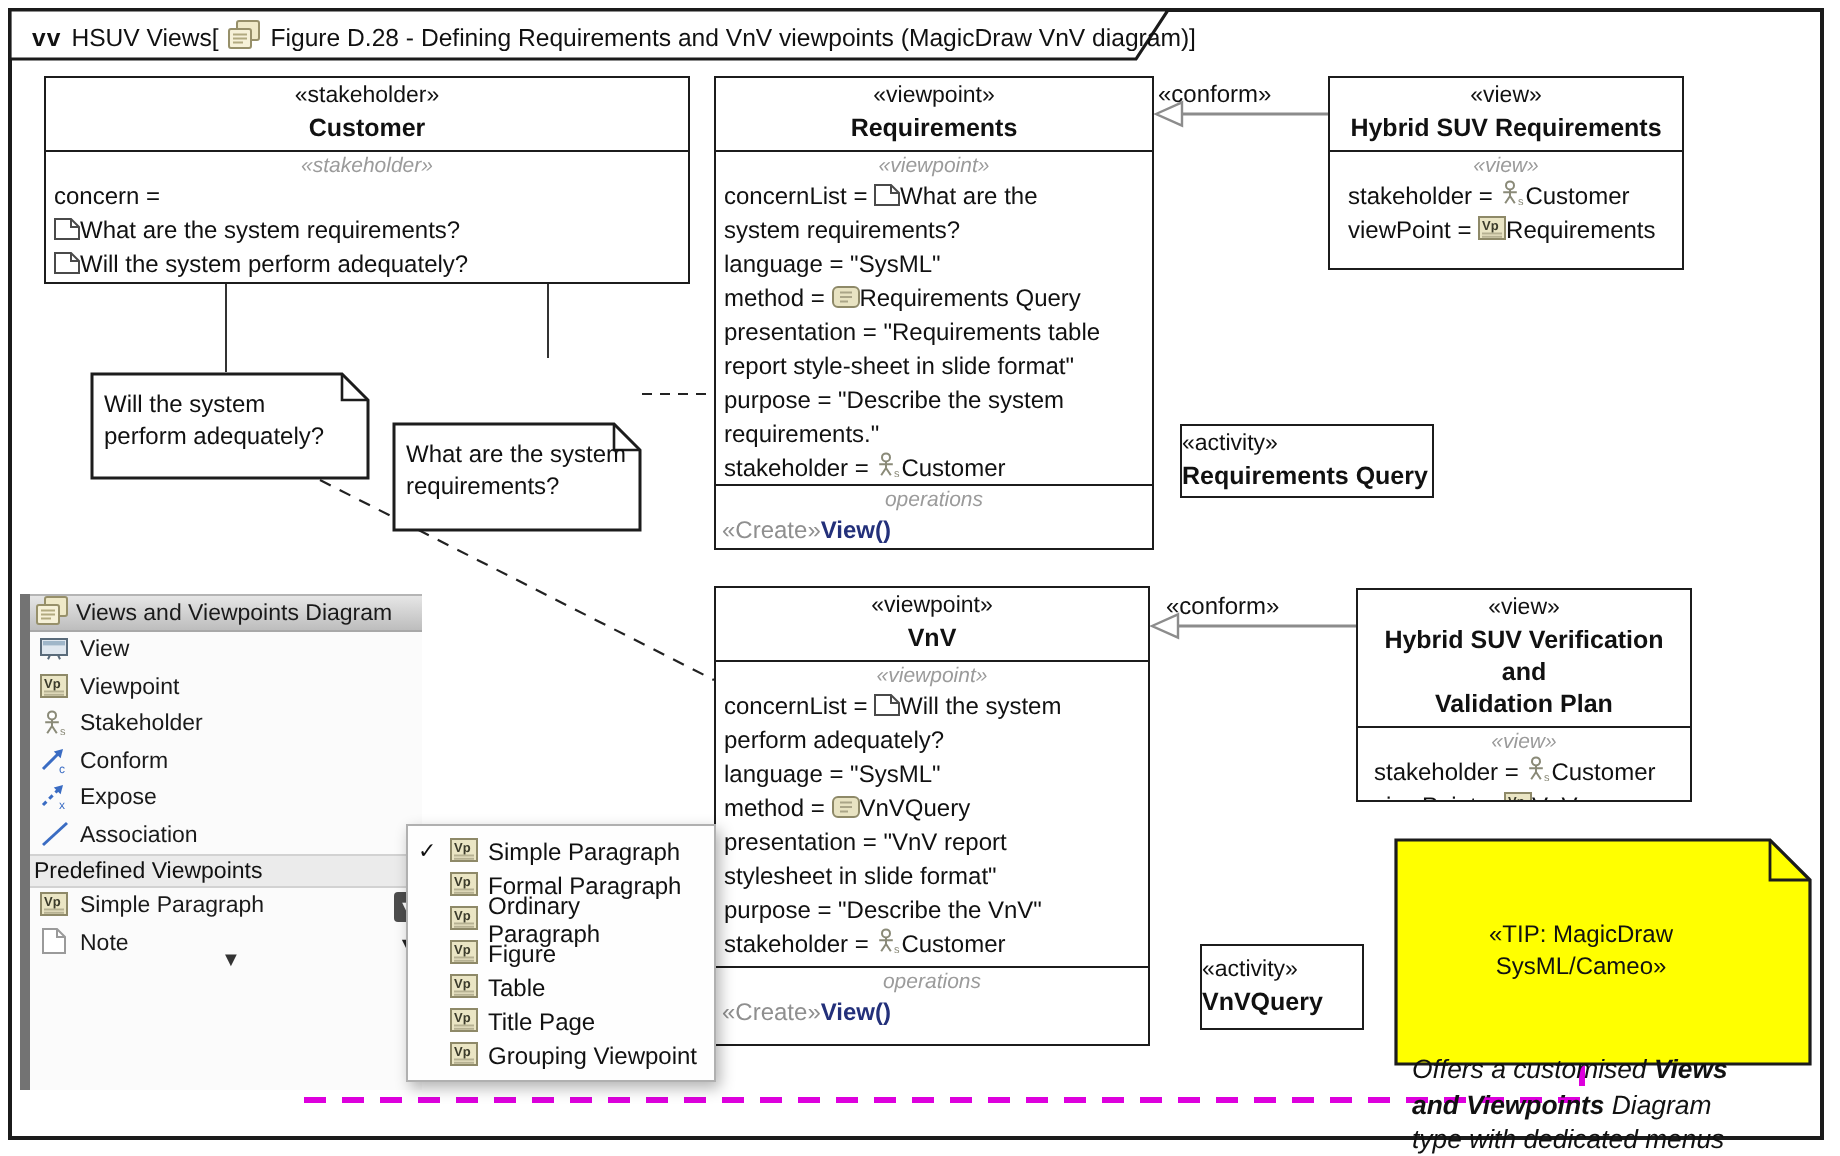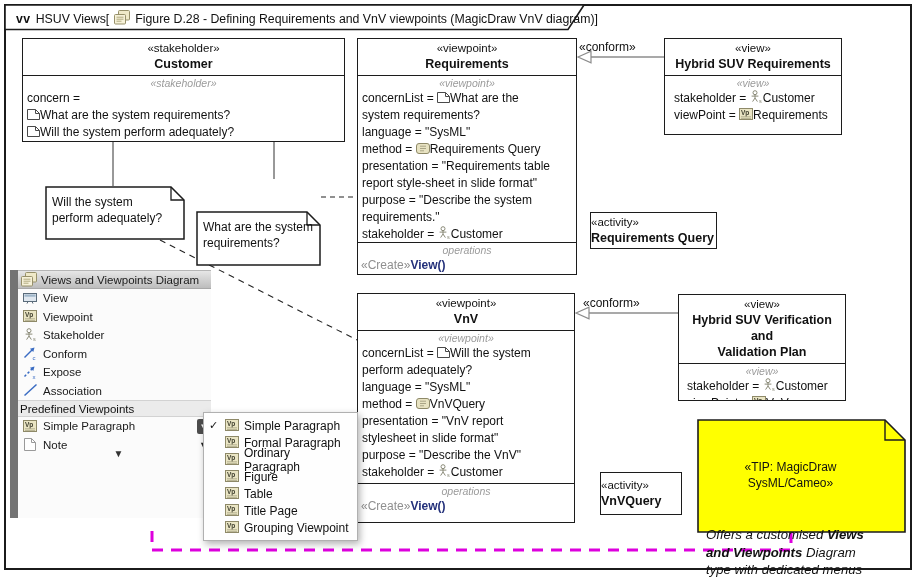--- a/index.html
+++ b/index.html
@@ -37,22 +37,22 @@
   .note-text{position:relative;padding:8px 2px 4px 7px;font-size:12px;line-height:16px;white-space:pre-wrap;}
   .tip-text{position:relative;padding:8px 8px 4px 9px;}
   .tip-stereo{text-align:center;font-size:12px;margin-bottom:3px;}
   .tip-body{font-style:italic;font-size:13.2px;line-height:17.5px;white-space:pre-wrap;}
   .tip-body .b{font-weight:bold;}
 
   
   .conform-label{position:absolute;width:84px;font-size:12px;}
 
   
-  .panel{position:absolute;left:10px;top:270px;width:201px;height:248px;background:#fbfbfb;
-         border-left:8px solid #737373;box-sizing:border-box;font-size:11.5px;}
+  .panel{position:absolute;left:10px;top:297px;width:201px;height:248px;background:#fbfbfb;
+         border-left:5px solid #737373;box-sizing:border-box;font-size:11.5px;}
   .panel-header{height:17px;background:linear-gradient(#e6e6e6,#bdbdbd);border-top:1px solid #b5b5b5;
                 border-bottom:1px solid #a8a8a8;display:flex;align-items:center;gap:4px;padding-left:3px;color:#1a1a1a;}
   .trow{height:18.5px;display:flex;align-items:center;gap:5px;padding-left:4px;color:#1a1a1a;}
   .trow .ic{width:16px;text-align:center;}
   .section-row{height:15px;background:#ebebeb;border-top:1px solid #d2d2d2;border-bottom:1px solid #d2d2d2;
                display:flex;align-items:center;padding-left:2px;}
   .dd-combo{margin-left:auto;margin-right:1px;width:13px;height:15px;background:#4d4d4d;border-radius:2px;
             color:#fff;font-size:8px;display:flex;align-items:center;justify-content:center;}
   .dd-arrow{margin-left:auto;margin-right:3px;color:#222;font-size:9px;}
   .scroll-down{position:absolute;left:0;width:201px;top:178px;text-align:center;color:#333;font-size:10px;}

